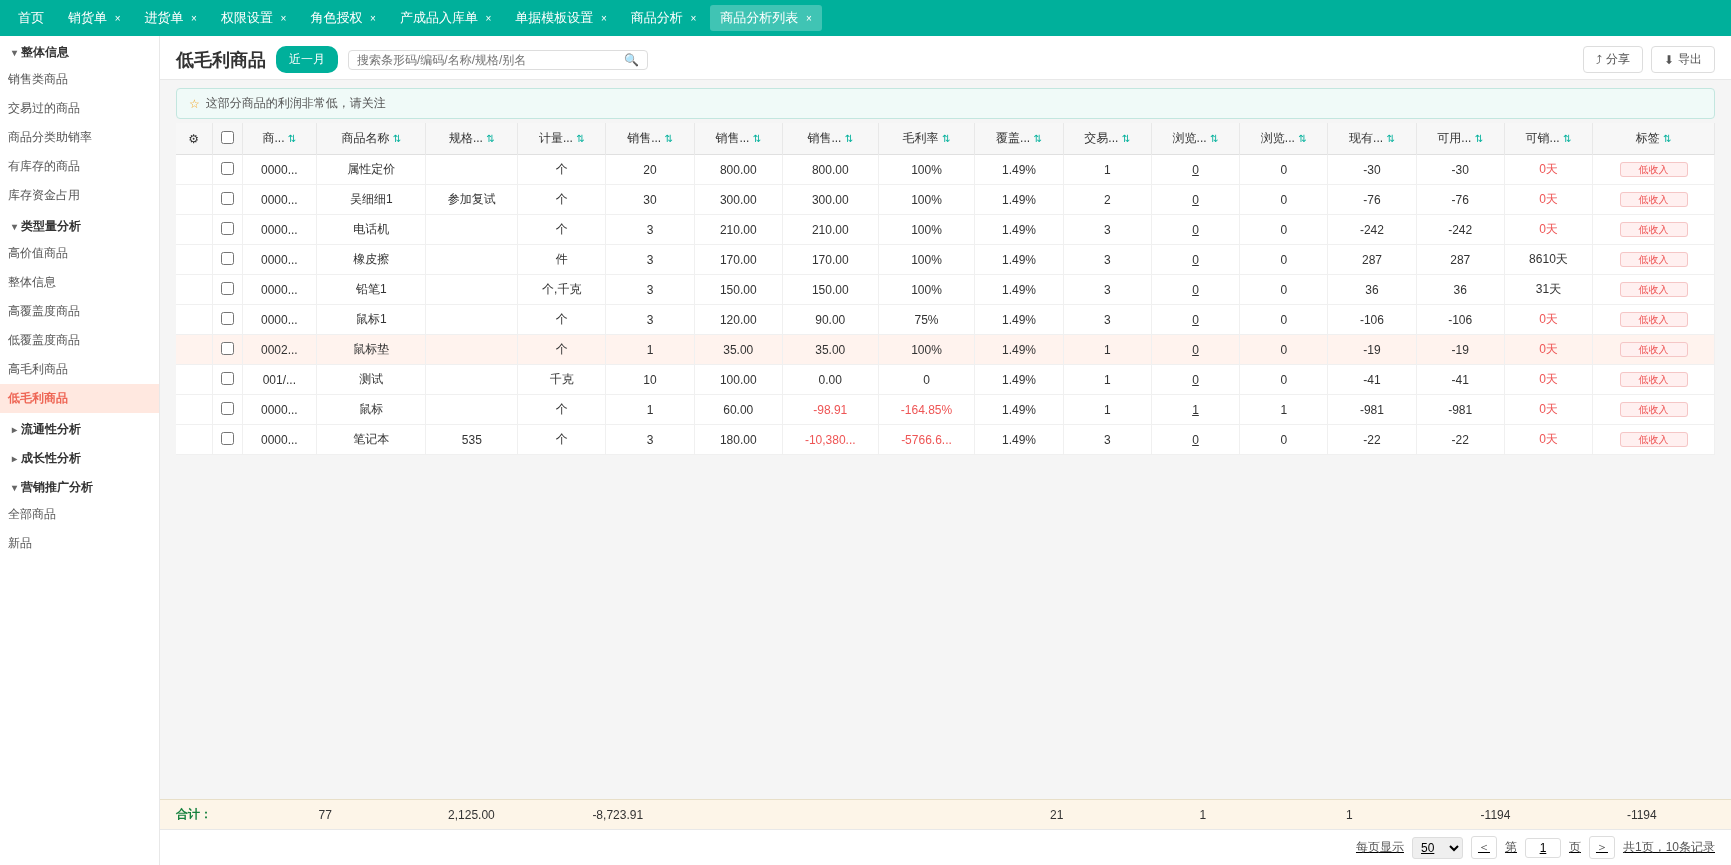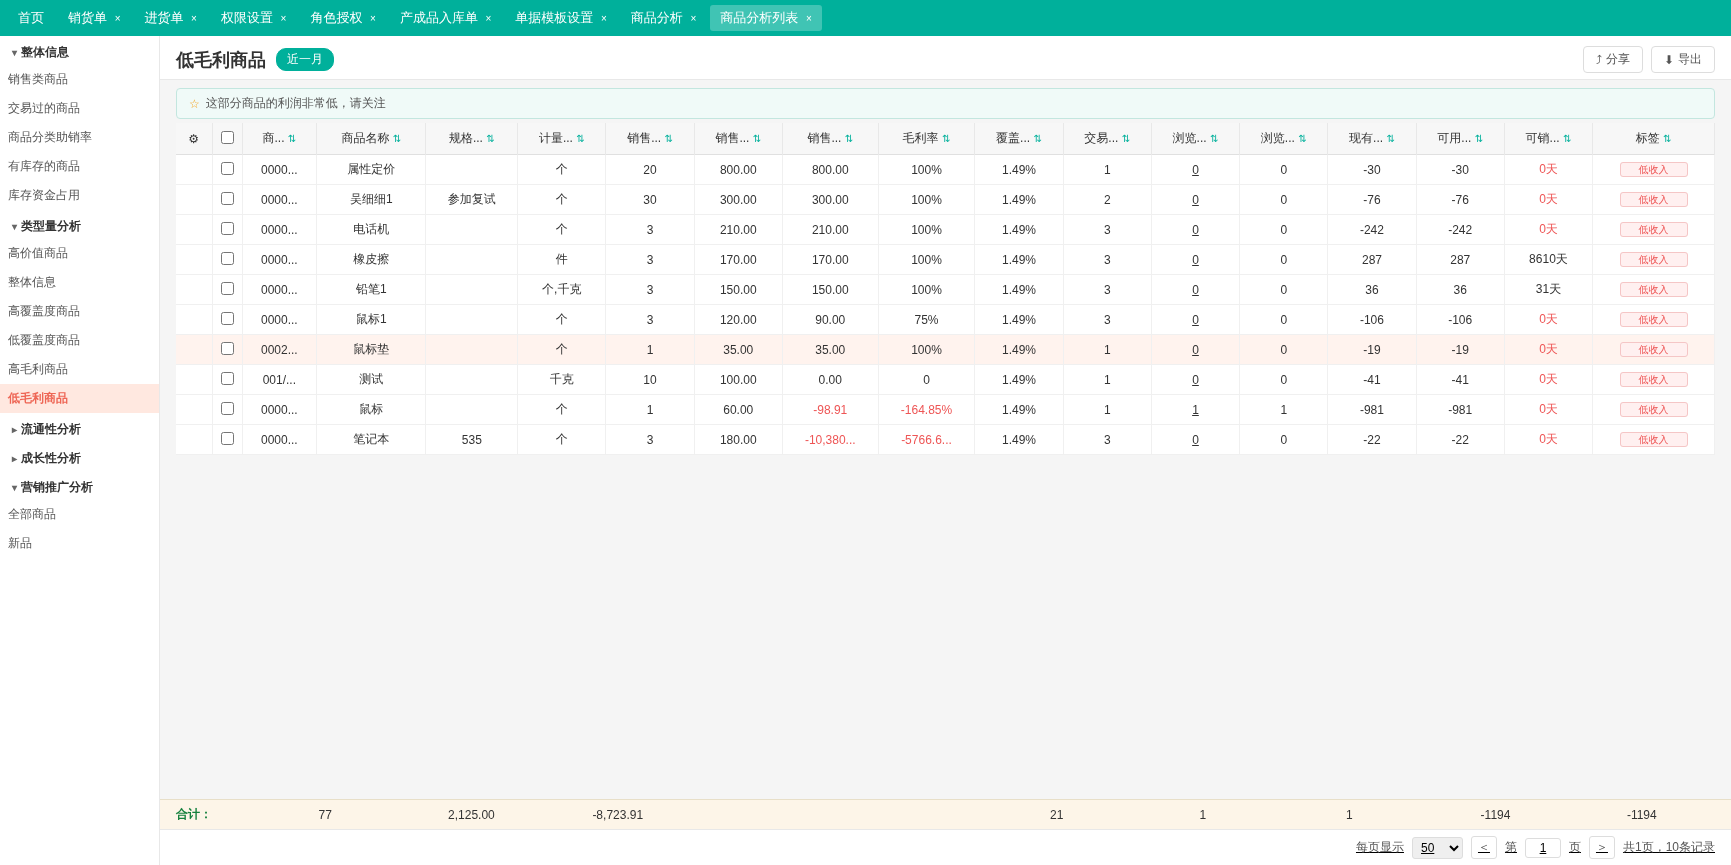--- a/index.html
+++ b/index.html
@@ -75,21 +75,21 @@
       gap: 10px;
     }
     .page-title { font-size: 18px; font-weight: bold; color: #333; }
     .tag-recent {
       background: #f0f0f0;
       border-radius: 10px;
       padding: 2px 10px;
       color: #555;
       font-size: 12px;
       cursor: pointer;
-      border: 1px solid #0369a1;
+      border: 3px solid #0369a1;
       text-align: center;
     }
     .tag-recent.active {
       background: #00b09b;
       color: #fff;
       border-color: #00b09b;
     }
     .search-box {
       display: flex;
       align-items: center;
@@ -304,20 +304,24 @@
     </div>
     <div class="sidebar-item">全部商品</div>
     <div class="sidebar-item">新品</div>
   </div>
 
   <div class="content">
 
     <div class="content-header">
       <span class="page-title">低毛利商品</span>
       <span class="tag-recent active">近一月</span>
+      <div class="search-box">
+        <input type="text" placeholder="搜索条形码/编码/名称/规格/别名" style="">
+        <span style="color:#ccc; cursor:pointer;">🔍</span>
+      </div>
       <div class="header-actions">
         <button class="header-btn">
           <span>⤴</span>
           <span>分享</span>
         </button>
         <button class="header-btn">
           <span>⬇</span>
           <span>导出</span>
         </button>
       </div>

